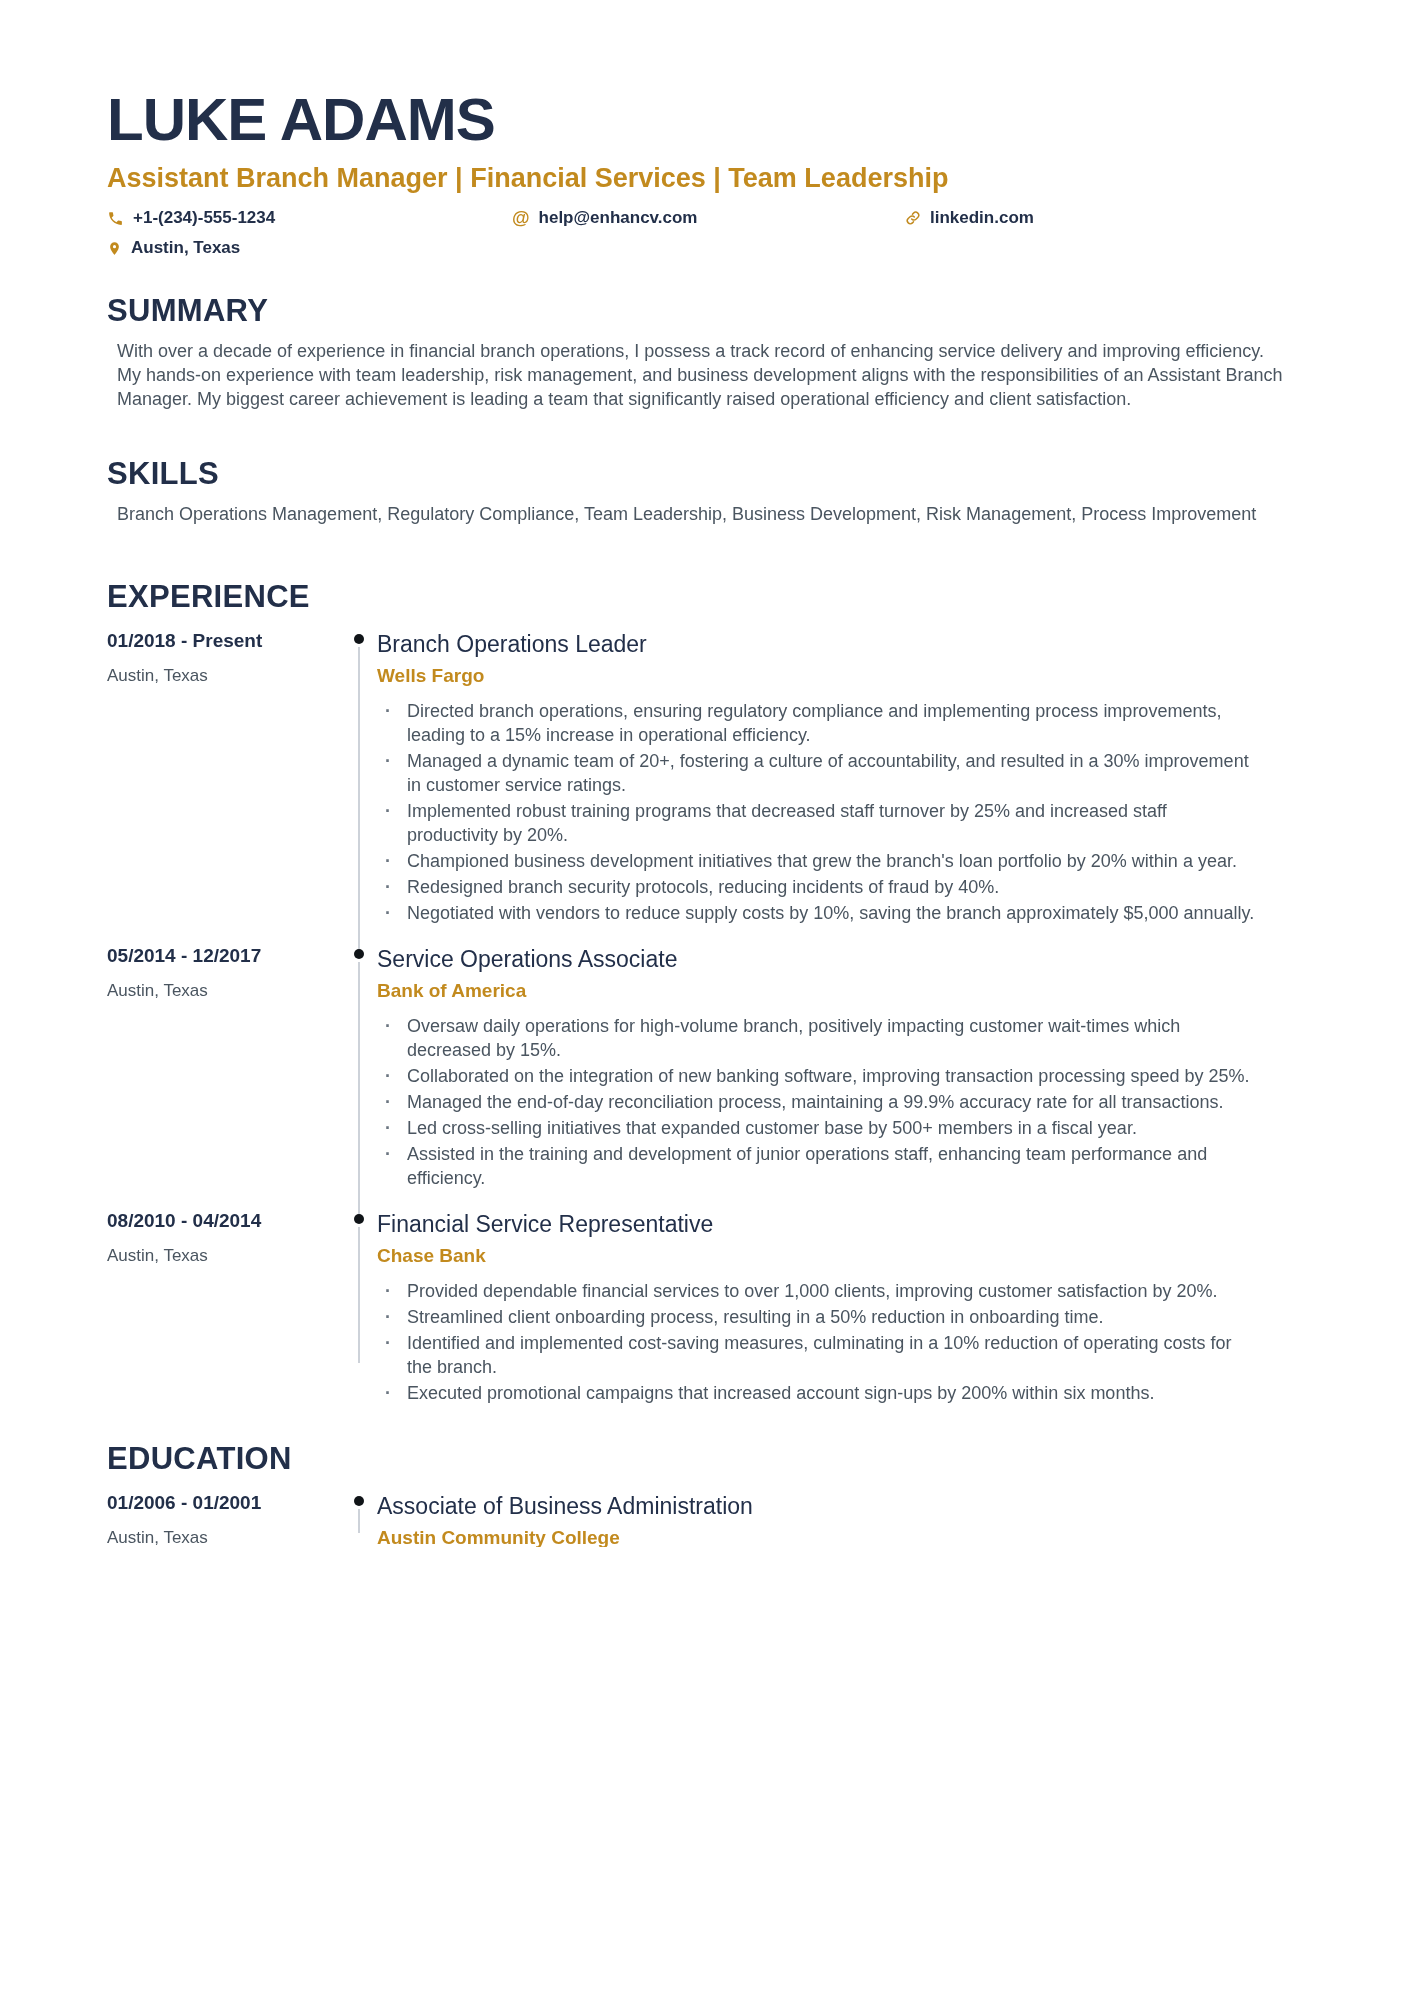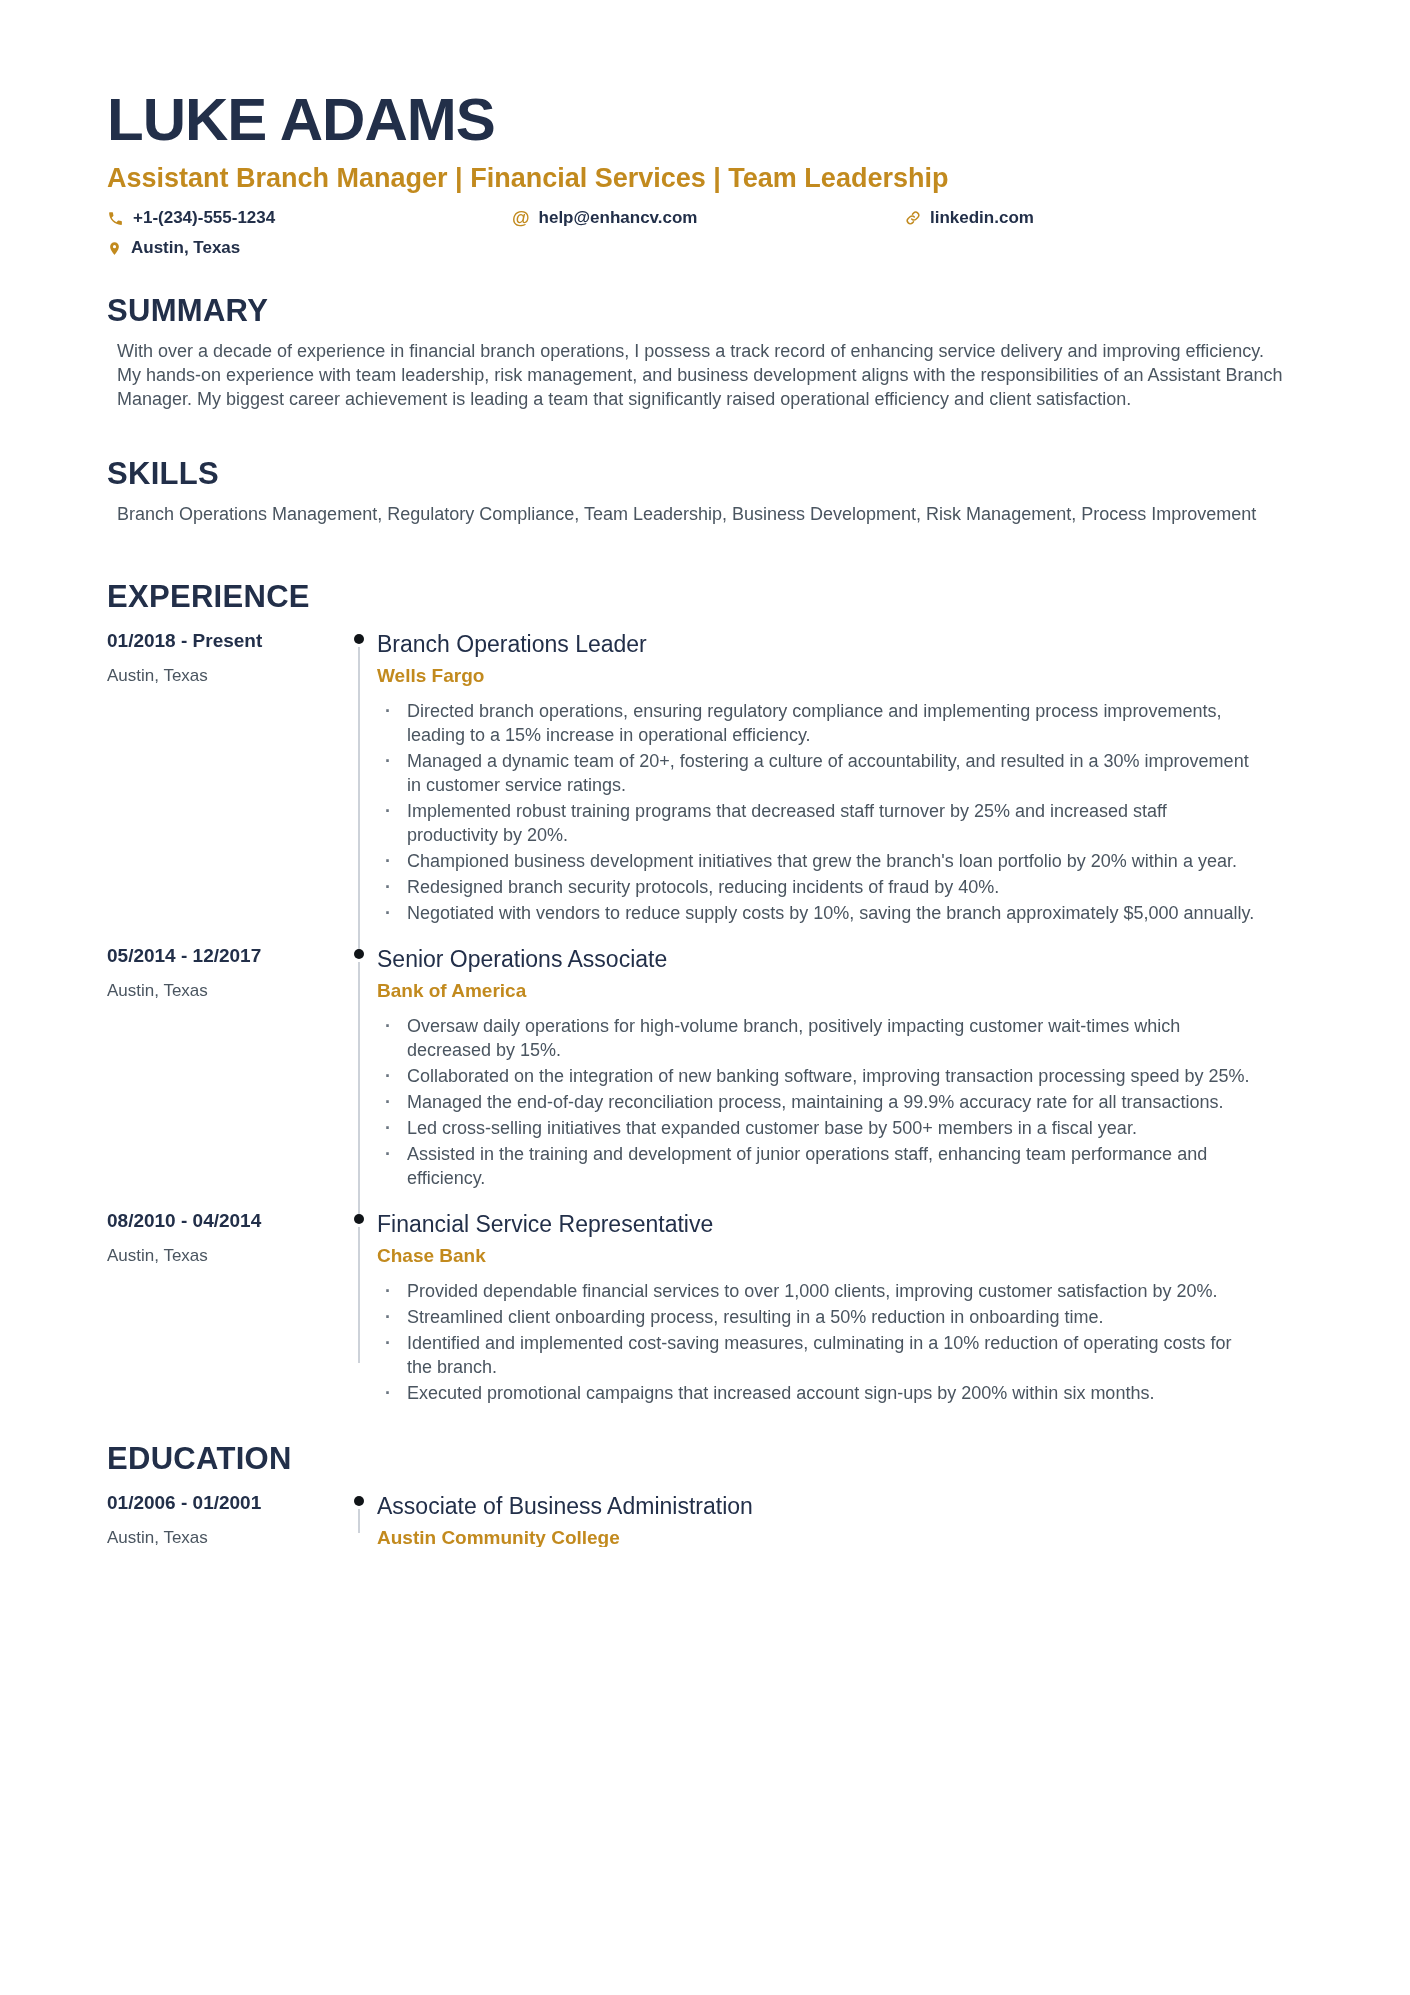--- a/index.html
+++ b/index.html
@@ -192,21 +192,21 @@
       <div class="entry">
         <div>
           <div class="e-dates">05/2014 - 12/2017</div>
           <div class="e-loc">Austin, Texas</div>
         </div>
         <div class="tl">
           <span class="dot"></span>
           <span class="line"></span>
         </div>
         <div>
-          <div class="e-title">Senior Operations Associate</div>
+          <div class="e-title">Service Operations Associate</div>
           <div class="e-company">Bank of America</div>
           <ul class="bullets">
             <li>Oversaw daily operations for high-volume branch, positively impacting customer wait-times which decreased by 15%.</li>
             <li>Collaborated on the integration of new banking software, improving transaction processing speed by 25%.</li>
             <li>Managed the end-of-day reconciliation process, maintaining a 99.9% accuracy rate for all transactions.</li>
             <li>Led cross-selling initiatives that expanded customer base by 500+ members in a fiscal year.</li>
             <li>Assisted in the training and development of junior operations staff, enhancing team performance and efficiency.</li>
           </ul>
         </div>
       </div>

